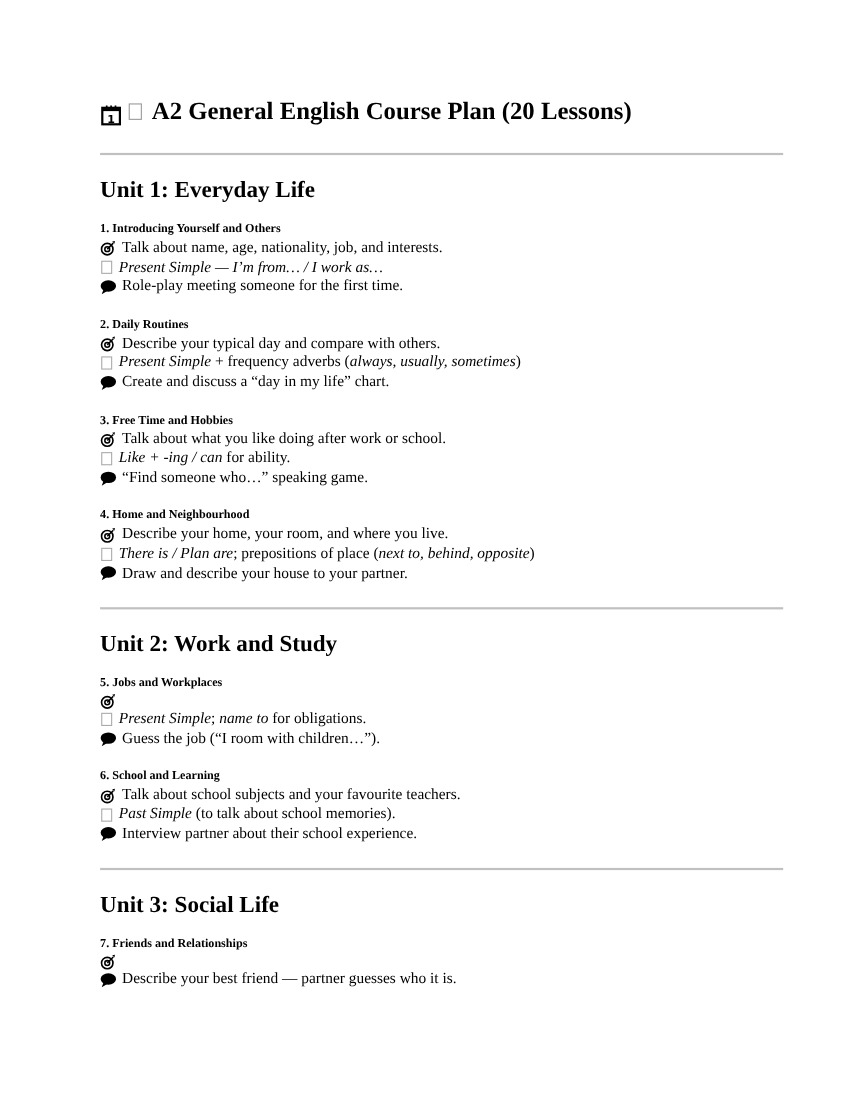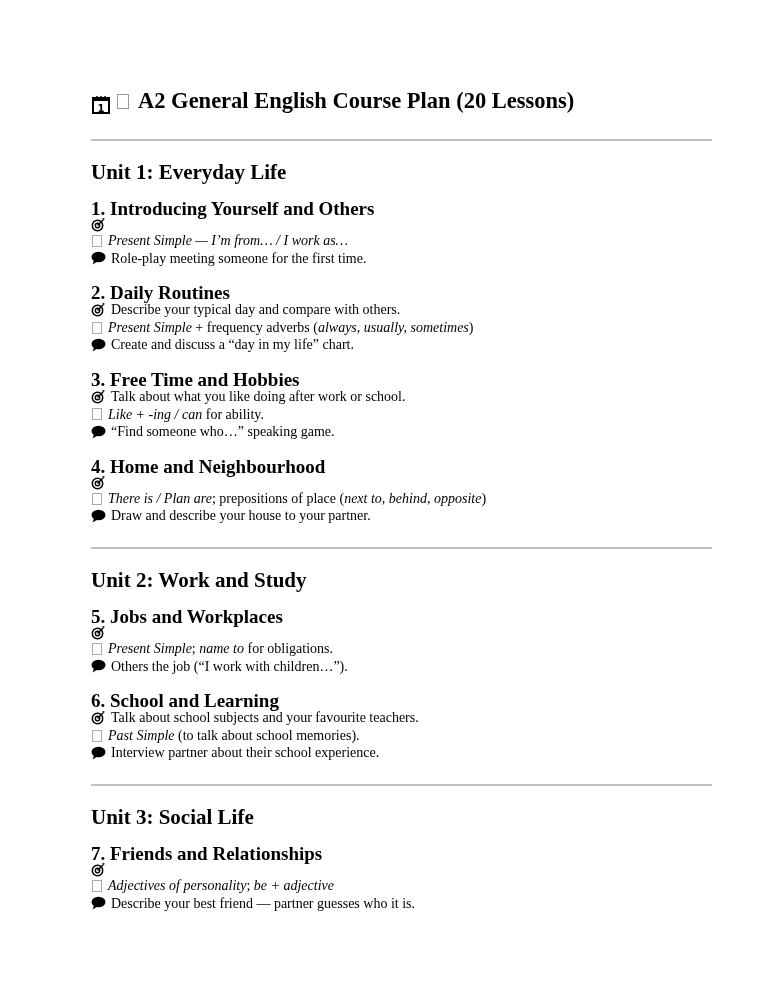--- a/index.html
+++ b/index.html
@@ -17,21 +17,21 @@
     .title .box-icon {
       display: inline-block; width: 12px; height: 15px; border: 1px solid #999;
       margin-right: 9px; box-sizing: border-box;
     }
     hr.divider {
       border: none; border-top: 2px solid #c0c0c0; margin: 0; width: 621px;
     }
     .hr1 { margin-top: 21px !important; }
     .unit-title { font-size: 21px; font-weight: bold; margin: 20px 0 0 0; line-height: 22px; }
     .lesson { margin-top: 17px; }
-    .lesson-title { font-size: 19px; font-weight: bold; line-height: 17px; }
+    .lesson-title { font-size: 11px; font-weight: bold; line-height: 17px; }
     .line { font-size: 14px; line-height: 17.6px; display: flex; align-items: center; white-space: nowrap; }
     .ico { display: inline-block; width: 15px; margin-right: 5px; flex: none; text-align: center; }
     .ico svg { display: block; }
     .sq {
       display: inline-block; width: 10px; height: 12px; border: 1px solid #aaa;
       box-sizing: border-box; margin-right: 6px; margin-left: 1px;
     }
     .unit { }
     .unit-divider { margin-top: 22px !important; }
     i { font-style: italic; }
@@ -63,20 +63,21 @@
           <div class="lesson-title">1. Introducing Yourself and Others</div>
           <div class="line">
             <span class="ico">
               <svg width="15" height="15" viewBox="0 0 15 15">
                 <circle cx="6.5" cy="8.5" r="5.2" fill="none" stroke="#000" stroke-width="1.5"></circle>
                 <circle cx="6.5" cy="8.5" r="2.2" fill="none" stroke="#000" stroke-width="1.4"></circle>
                 <line x1="6.5" y1="8.5" x2="12" y2="3" stroke="#000" stroke-width="1.4"></line>
                 <path d="M11 1.5 L13.5 1 L13 3.5 Z" fill="#000"></path>
               </svg>
             </span>
+            <span>Talk about name, age, nationality, job, and interests.</span>
           </div>
           <div class="line">
             <span class="sq"></span>
             <span style="white-space:pre"><i>Present Simple — I’m from… / I work as…</i></span>
           </div>
           <div class="line">
             <span class="ico">
               <svg width="15" height="14" viewBox="0 0 15 14">
                 <ellipse cx="7.5" cy="6" rx="7" ry="5.2" fill="#000"></ellipse>
                 <path d="M3 9.5 L1.5 13.5 L6.5 10.5 Z" fill="#000"></path>
@@ -143,20 +144,21 @@
           <div class="lesson-title">4. Home and Neighbourhood</div>
           <div class="line">
             <span class="ico">
               <svg width="15" height="15" viewBox="0 0 15 15">
                 <circle cx="6.5" cy="8.5" r="5.2" fill="none" stroke="#000" stroke-width="1.5"></circle>
                 <circle cx="6.5" cy="8.5" r="2.2" fill="none" stroke="#000" stroke-width="1.4"></circle>
                 <line x1="6.5" y1="8.5" x2="12" y2="3" stroke="#000" stroke-width="1.4"></line>
                 <path d="M11 1.5 L13.5 1 L13 3.5 Z" fill="#000"></path>
               </svg>
             </span>
+            <span>Describe your home, your room, and where you live.</span>
           </div>
           <div class="line">
             <span class="sq"></span>
             <span style="white-space:pre"><i>There is / Plan are</i><span>; prepositions of place (</span><i>next to, behind, opposite</i><span>)</span></span>
           </div>
           <div class="line">
             <span class="ico">
               <svg width="15" height="14" viewBox="0 0 15 14">
                 <ellipse cx="7.5" cy="6" rx="7" ry="5.2" fill="#000"></ellipse>
                 <path d="M3 9.5 L1.5 13.5 L6.5 10.5 Z" fill="#000"></path>
@@ -185,21 +187,21 @@
             <span class="sq"></span>
             <span style="white-space:pre"><i>Present Simple</i><span>; </span><i>name to</i><span> for obligations.</span></span>
           </div>
           <div class="line">
             <span class="ico">
               <svg width="15" height="14" viewBox="0 0 15 14">
                 <ellipse cx="7.5" cy="6" rx="7" ry="5.2" fill="#000"></ellipse>
                 <path d="M3 9.5 L1.5 13.5 L6.5 10.5 Z" fill="#000"></path>
               </svg>
             </span>
-            <span>Others the job (“I work with children…”).</span>
+            <span>Guess the job (“I room with children…”).</span>
           </div>
         </div>
         <div class="lesson">
           <div class="lesson-title">6. School and Learning</div>
           <div class="line">
             <span class="ico">
               <svg width="15" height="15" viewBox="0 0 15 15">
                 <circle cx="6.5" cy="8.5" r="5.2" fill="none" stroke="#000" stroke-width="1.5"></circle>
                 <circle cx="6.5" cy="8.5" r="2.2" fill="none" stroke="#000" stroke-width="1.4"></circle>
                 <line x1="6.5" y1="8.5" x2="12" y2="3" stroke="#000" stroke-width="1.4"></line>
@@ -230,24 +232,20 @@
           <div class="lesson-title">7. Friends and Relationships</div>
           <div class="line">
             <span class="ico">
               <svg width="15" height="15" viewBox="0 0 15 15">
                 <circle cx="6.5" cy="8.5" r="5.2" fill="none" stroke="#000" stroke-width="1.5"></circle>
                 <circle cx="6.5" cy="8.5" r="2.2" fill="none" stroke="#000" stroke-width="1.4"></circle>
                 <line x1="6.5" y1="8.5" x2="12" y2="3" stroke="#000" stroke-width="1.4"></line>
                 <path d="M11 1.5 L13.5 1 L13 3.5 Z" fill="#000"></path>
               </svg>
             </span>
-          </div>
-          <div class="line">
-            <span class="sq"></span>
-            <span style="white-space:pre"><i>Adjectives of personality</i><span>; </span><i>be + adjective</i></span>
           </div>
           <div class="line">
             <span class="ico">
               <svg width="15" height="14" viewBox="0 0 15 14">
                 <ellipse cx="7.5" cy="6" rx="7" ry="5.2" fill="#000"></ellipse>
                 <path d="M3 9.5 L1.5 13.5 L6.5 10.5 Z" fill="#000"></path>
               </svg>
             </span>
             <span>Describe your best friend — partner guesses who it is.</span>
           </div>

